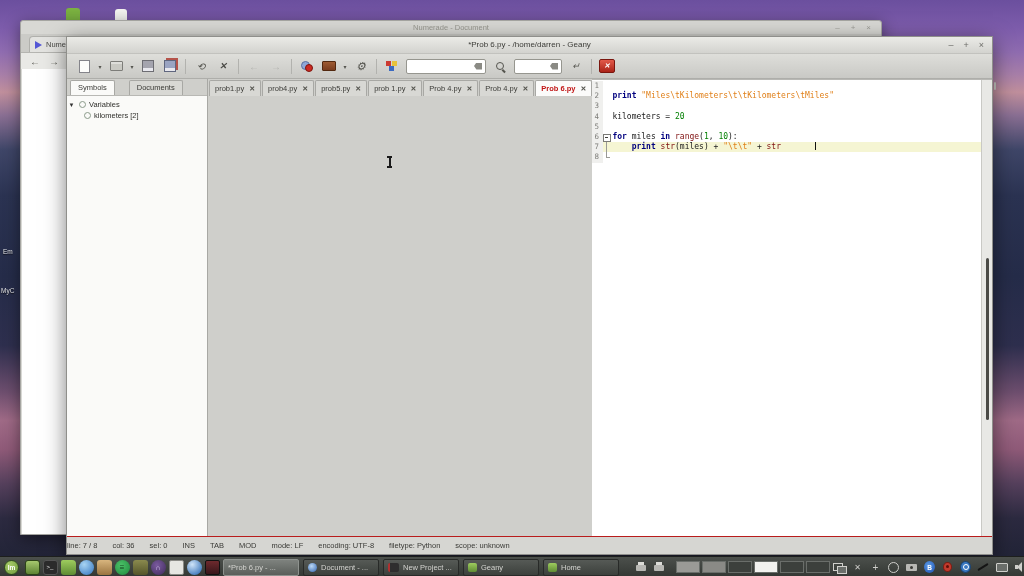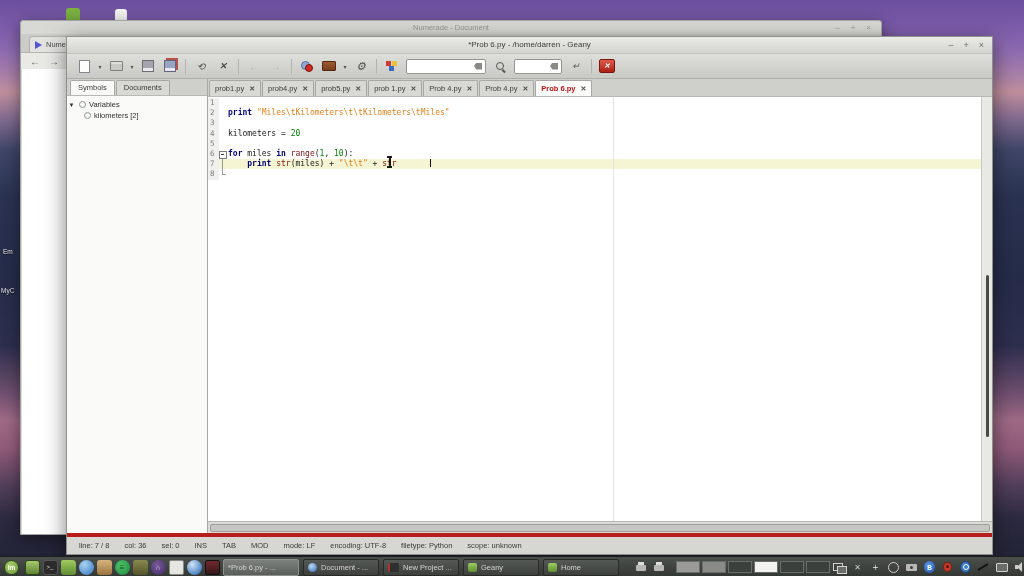--- a/index.html
+++ b/index.html
@@ -54,30 +54,30 @@
   .entry.search{width:78px}.entry.goto{width:46px}
   .ic-magnifier{position:relative;width:11px;height:11px}
   .ic-magnifier::before{content:"";position:absolute;left:1px;top:1px;width:6px;height:6px;border:1.4px solid #55554f;border-radius:50%}
   .ic-magnifier::after{content:"";position:absolute;left:8px;top:8px;width:4px;height:1.6px;background:#55554f;transform:rotate(45deg);transform-origin:0 0}
   .ic-jump{font-size:9px;color:#55554f}.ic-jump::after{content:"↵"}
   .ic-quit{position:relative;width:14px;height:12px;background:linear-gradient(#e25a4a,#ab2318);border:1px solid #7a160e;border-radius:2px;color:#fff;font-size:7px;font-weight:bold;text-align:center;line-height:12px}
   .ic-quit::after{content:"✕"}
 
   .g-main{flex:1;display:flex;min-height:0}
   .g-sidebar{width:140px;flex:none;display:flex;flex-direction:column;border-right:1px solid #a8a8a4;background:#cfcfcb}
-  .sb-tabs{height:15px;display:flex;gap:1px;padding:1px 0 0 3px;flex:none}
+  .sb-tabs{height:15px;display:flex;gap:14px;padding:1px 0 0 3px;flex:none}
   .sb-tab{font-size:7.5px;padding:0 7px;line-height:13px;background:#d8d8d4;border:1px solid #a8a8a4;border-bottom:none;border-radius:2px 2px 0 0;color:#3a3a36}
   .sb-tab.active{background:#fafaf8}
   .sb-body{flex:1;background:#fafaf8;border-top:1px solid #b8b8b4;padding-top:3px}
   .tree-row{display:flex;align-items:center;height:11px;font-size:7.5px;color:#30302c}
   .expander{width:9px;text-align:center;font-size:6px;color:#333;flex:none}
   .tree-indent{width:14px;flex:none}
   .sym-icon{width:7px;height:7px;border:1.6px solid #8a9a8a;border-radius:50%;margin:0 3px;box-sizing:border-box;flex:none}
 
-  .g-editorcol{flex:1;display:flex;flex-direction:column;min-width:0;background:#cfcfcb}
+  .g-editorcol{flex:1;display:flex;flex-direction:row;min-width:0;background:#cfcfcb}
   .e-tabs{height:16px;display:flex;gap:1px;padding:1px 0 0 1px;flex:none}
   .e-tab{display:flex;align-items:center;gap:5px;padding:0 5px;font-size:7.5px;background:#d8d8d4;border:1px solid #a8a8a4;border-bottom:none;border-radius:2px 2px 0 0;color:#3a3a36;line-height:14px;white-space:nowrap}
   .e-tab.active{background:#fbfbfa;color:#c01414;font-weight:bold}
   .tab-close{font-size:7px;color:#55554f;font-weight:bold}
   .e-editor{position:relative;flex:1;background:#fff;overflow:hidden;font-family:"DejaVu Sans Mono","Liberation Mono",monospace;font-size:8px;border-top:1px solid #b8b8b4;padding-top:1px}
   .llmark{position:absolute;left:405px;top:0;bottom:0;width:1px;background:#e2e2de}
   .vscroll{position:absolute;right:0;top:0;bottom:0;width:10px;background:#e8e8e5;border-left:1px solid #c9c9c5}
   .vthumb{position:absolute;right:3px;top:178px;height:162px;width:3px;background:#4a4a46;border-radius:2px}
   .cline{display:flex;height:10.2px;line-height:10.2px}
   .ln{width:9px;padding-left:2px;flex:none;background:#f0f0ee;color:#7e7e7a;font-size:7.5px}
@@ -91,21 +91,21 @@
   .fold-corner::after{content:"";position:absolute;left:3px;top:5px;width:4px;height:1px;background:#9a9a96}
   .codetxt{white-space:pre;flex:1;color:#202020}
   .tok-kw{color:#00007f;font-weight:bold}
   .tok-bi{color:#7f1010;font-weight:normal}
   .tok-str{color:#e0801a}
   .tok-num{color:#007f00}
   .tok-pl{color:#202020}
   .caret{display:inline-block;width:1px;height:8px;background:#111;vertical-align:-1px}
   .e-hscroll{height:11px;background:#dadad6;border-top:1px solid #b8b8b4;position:relative;flex:none}
   .hthumb{position:absolute;left:2px;right:2px;top:2px;height:6px;background:#c6c6c2;border:1px solid #9e9e9a;border-radius:2px}
-  .g-status{height:17px;background:#d6d6d2;border-top:4px solid #b91c1c;display:flex;align-items:center;gap:15px;padding-left:12px;font-size:7.5px;color:#3a3a36;flex:none;white-space:nowrap}
+  .g-status{height:17px;background:#d6d6d2;border-top:1px solid #b91c1c;display:flex;align-items:center;gap:15px;padding-left:0;font-size:7.5px;color:#3a3a36;flex:none;white-space:nowrap}
 
   
   .taskbar{position:absolute;left:0;top:556px;width:1024px;height:20px;background:linear-gradient(#4c504c,#333733);border-top:1px solid #1d1f1d;display:flex;align-items:center}
   .mint-btn{width:19px;height:18px;display:flex;align-items:center;justify-content:center;margin:0 2px;flex:none}
   .mint-circle{width:15px;height:15px;border-radius:50%;background:radial-gradient(circle at 35% 30%,#a8cc6a,#6f9a3c);border:1px solid #2e4d1e;color:#fff;font-size:6.5px;font-weight:bold;display:flex;align-items:center;justify-content:center;box-sizing:border-box}
   .launcher{width:15px;height:15px;margin:0 1.5px;border-radius:3px;flex:none;display:flex;align-items:center;justify-content:center;font-size:6px;color:#fff}
   .lc-show-desktop{background:linear-gradient(#a6c86e,#5e8434);border:1px solid #2c4418;box-sizing:border-box}
   .lc-terminal{background:#2b2b2b;border:1px solid #555;box-sizing:border-box}
   .lc-terminal::after{content:">_";color:#e8e8e8;font-size:6px}
   .lc-file-manager{background:linear-gradient(#9ecc5e,#5f8c34);border-radius:2px 4px 3px 3px}

